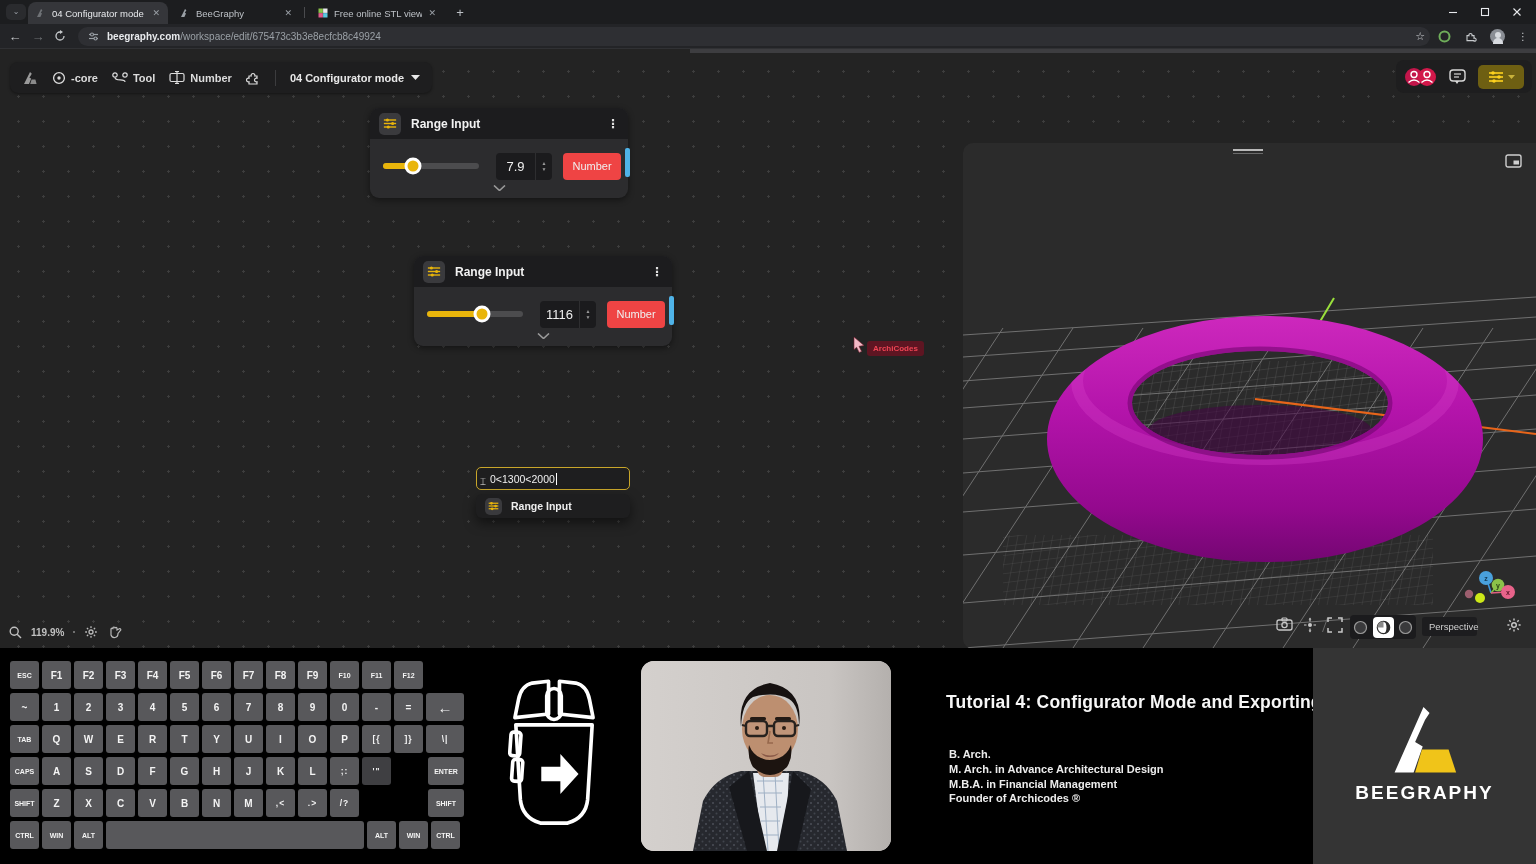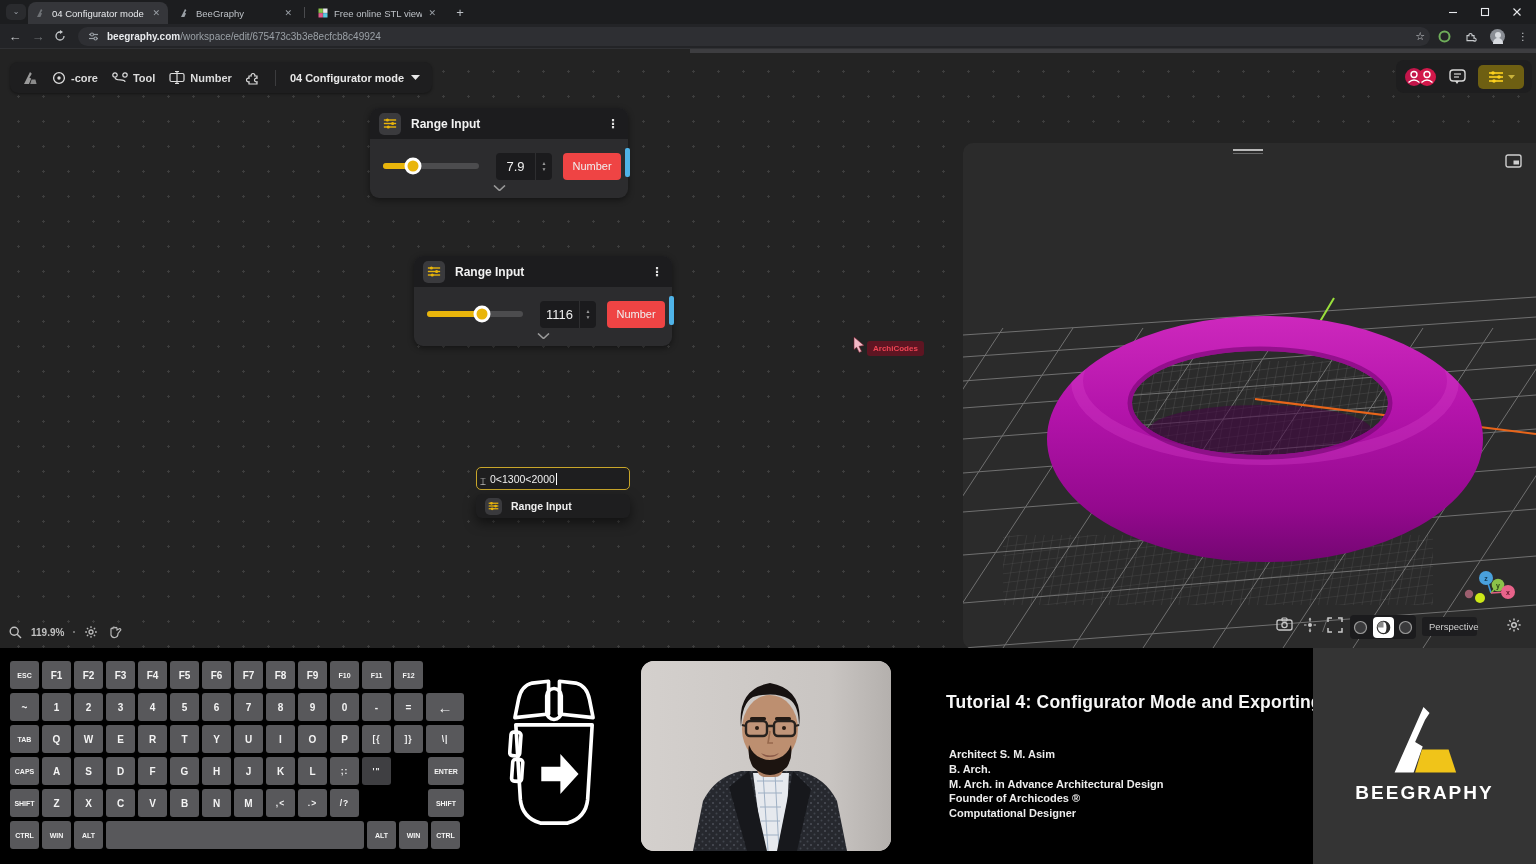--- a/index.html
+++ b/index.html
@@ -658,25 +658,24 @@
         <path d="M129,70 L127,82 L132,82" fill="none" stroke="#96684c" stroke-width="1.6"></path>
 
         <path d="M108,84 Q112,94 120,97 Q129,101 138,97 Q146,94 150,84 Q152,96 146,106 Q138,114 129,114 Q120,114 112,106 Q106,96 108,84 Z" fill="#1c1410"></path>
         <path d="M120,92 Q129,97 138,92 Q135,96 129,96 Q123,96 120,92 Z" fill="#8a5a48"></path>
       </svg>
     </div>
 
     <div class="tutorial">
       <div class="tut-title">Tutorial 4: Configurator Mode and Exporting</div>
       <div class="creds">
-          <div class="cred-line">Architect S. M. Asim</div>
           <div class="cred-line">B. Arch.</div>
           <div class="cred-line">M. Arch. in Advance Architectural Design</div>
+          <div class="cred-line">M.B.A. in Financial Management</div>
           <div class="cred-line">Founder of Archicodes ®</div>
-          <div class="cred-line">Computational Designer</div>
         </div>
     </div>
 
     <div class="brandpanel">
       <svg class="brandlogo" width="92" height="76" viewBox="0 0 120 100">
         <polygon points="58,4 20,90 45,90 57,56 47,50 60,21 66,12" fill="#fff"></polygon>
         <polygon points="56,60 91,60 101,90 47,90" fill="#f0c419"></polygon>
       </svg>
       <div class="brandname">BEEGRAPHY</div>
     </div>

